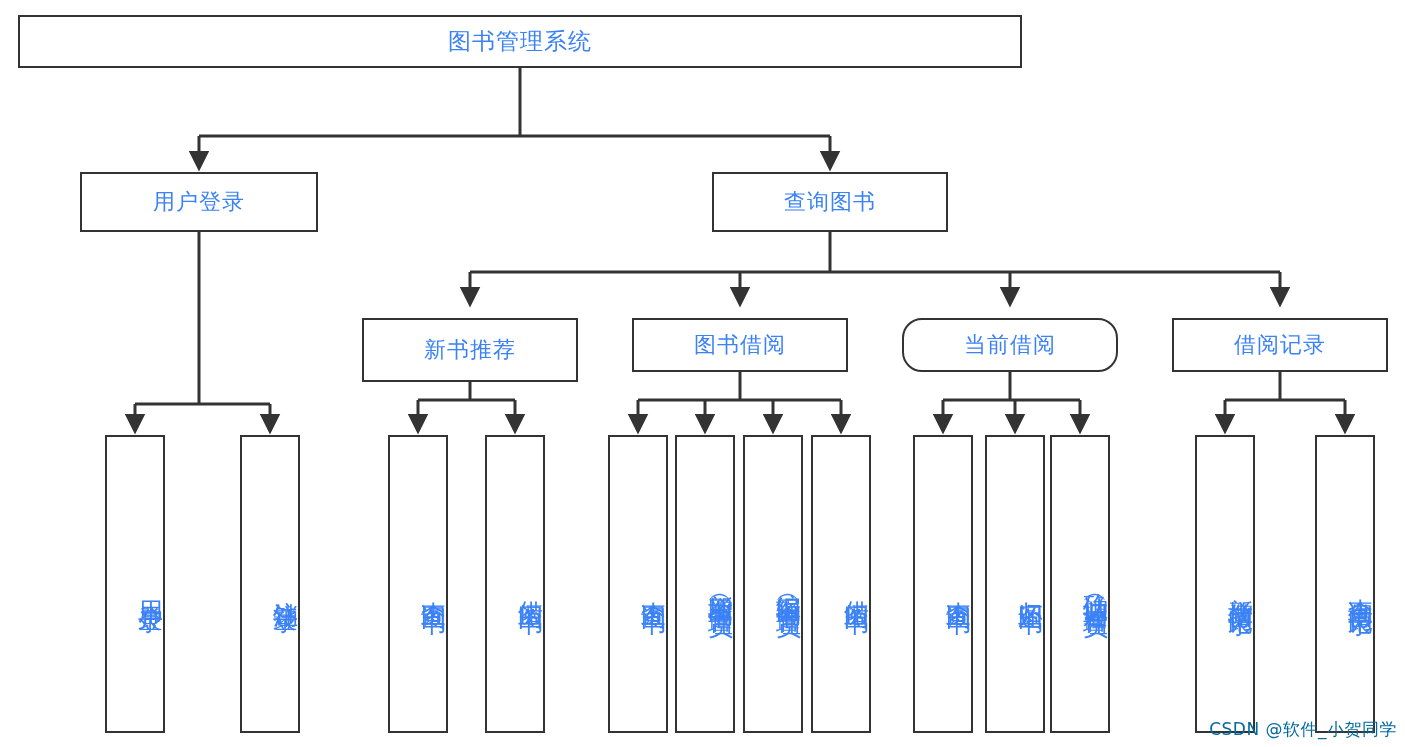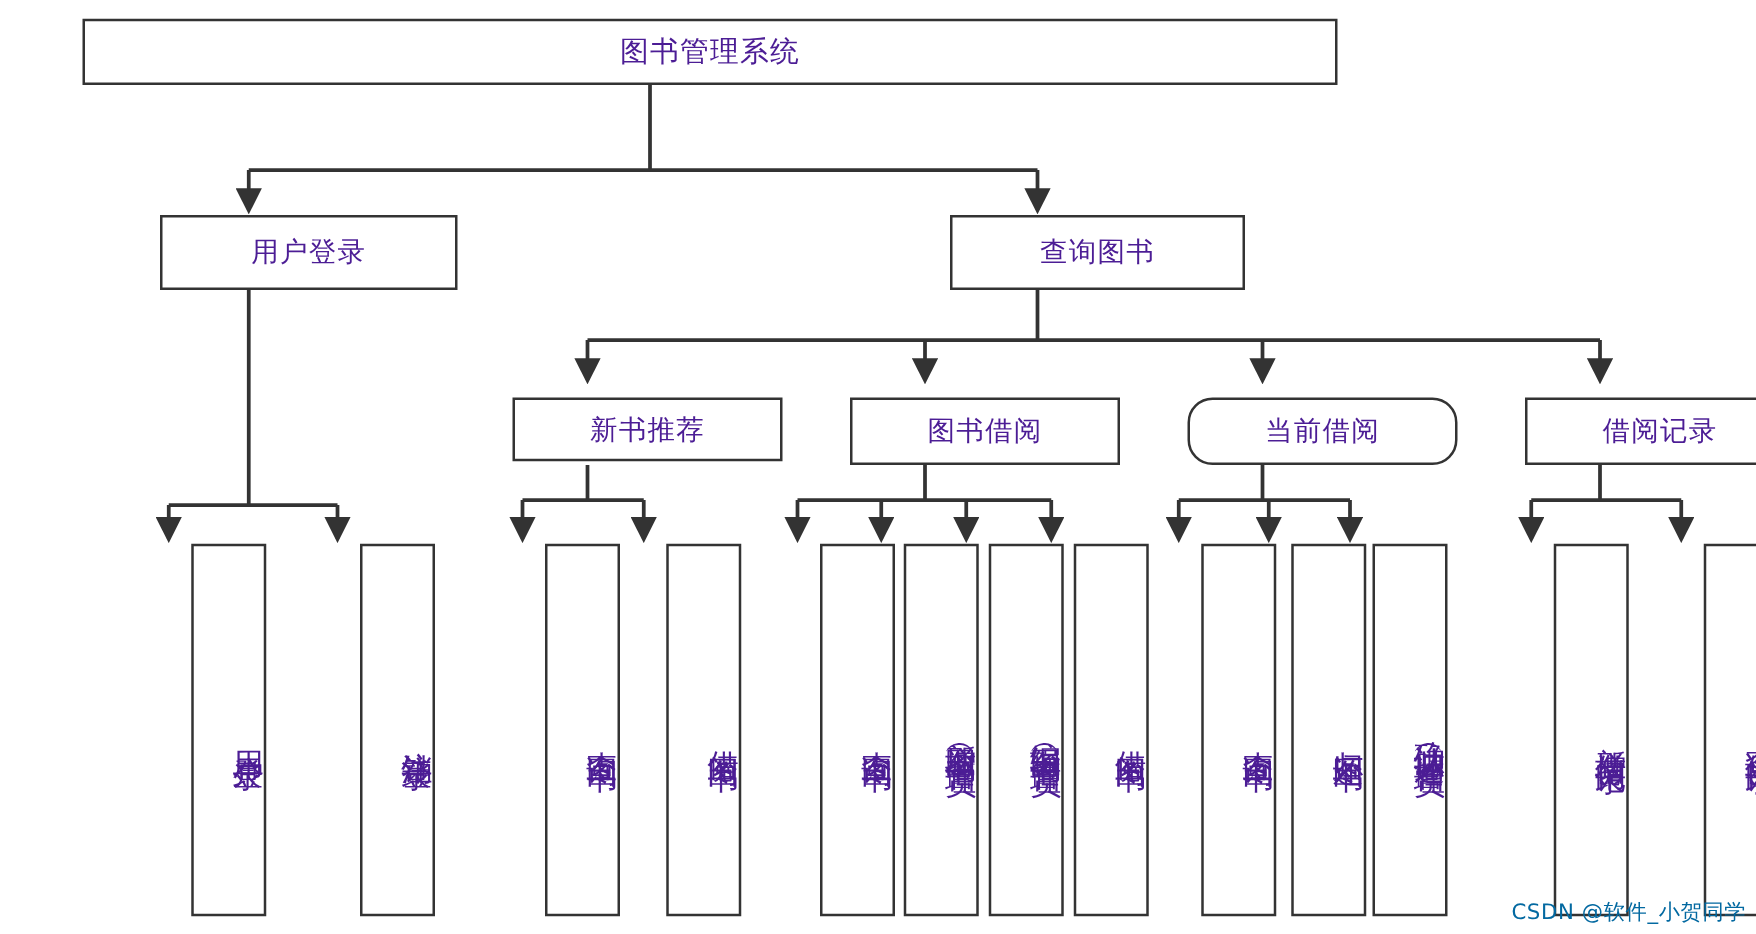--- a/index.html
+++ b/index.html
@@ -25,22 +25,21 @@
     height: 747px;
   }
   .node {
     position: absolute;
     box-sizing: border-box;
     background: #ffffff;
     border: 2px solid #333333;
     display: flex;
     align-items: center;
     justify-content: center;
-    color: #4c1d95;
-    margin-left: 48px;
+    color: #3b82f6;
   }
   .node-h {
     font-size: 22px;
     letter-spacing: 1px;
     white-space: nowrap;
   }
   .node-v {
     writing-mode: vertical-rl;
     text-orientation: upright;
     font-size: 25px;
@@ -126,21 +125,21 @@
     <span>图书管理系统</span>
   </div>
 
   <div class="node node-h" style="left:80px; top:172px; width:238px; height:60px;">
     <span>用户登录</span>
   </div>
   <div class="node node-h" style="left:712px; top:172px; width:236px; height:60px;">
     <span>查询图书</span>
   </div>
 
-  <div class="node node-h" style="left:362px; top:318px; width:216px; height:51px;">
+  <div class="node node-h" style="left:362px; top:318px; width:216px; height:64px;">
     <span>新书推荐</span>
   </div>
   <div class="node node-h" style="left:632px; top:318px; width:216px; height:54px;">
     <span>图书借阅</span>
   </div>
   <div class="node node-h" style="left:902px; top:318px; width:216px; height:54px;border-radius:20px;">
     <span>当前借阅</span>
   </div>
   <div class="node node-h" style="left:1172px; top:318px; width:216px; height:54px;">
     <span>借阅记录</span>

